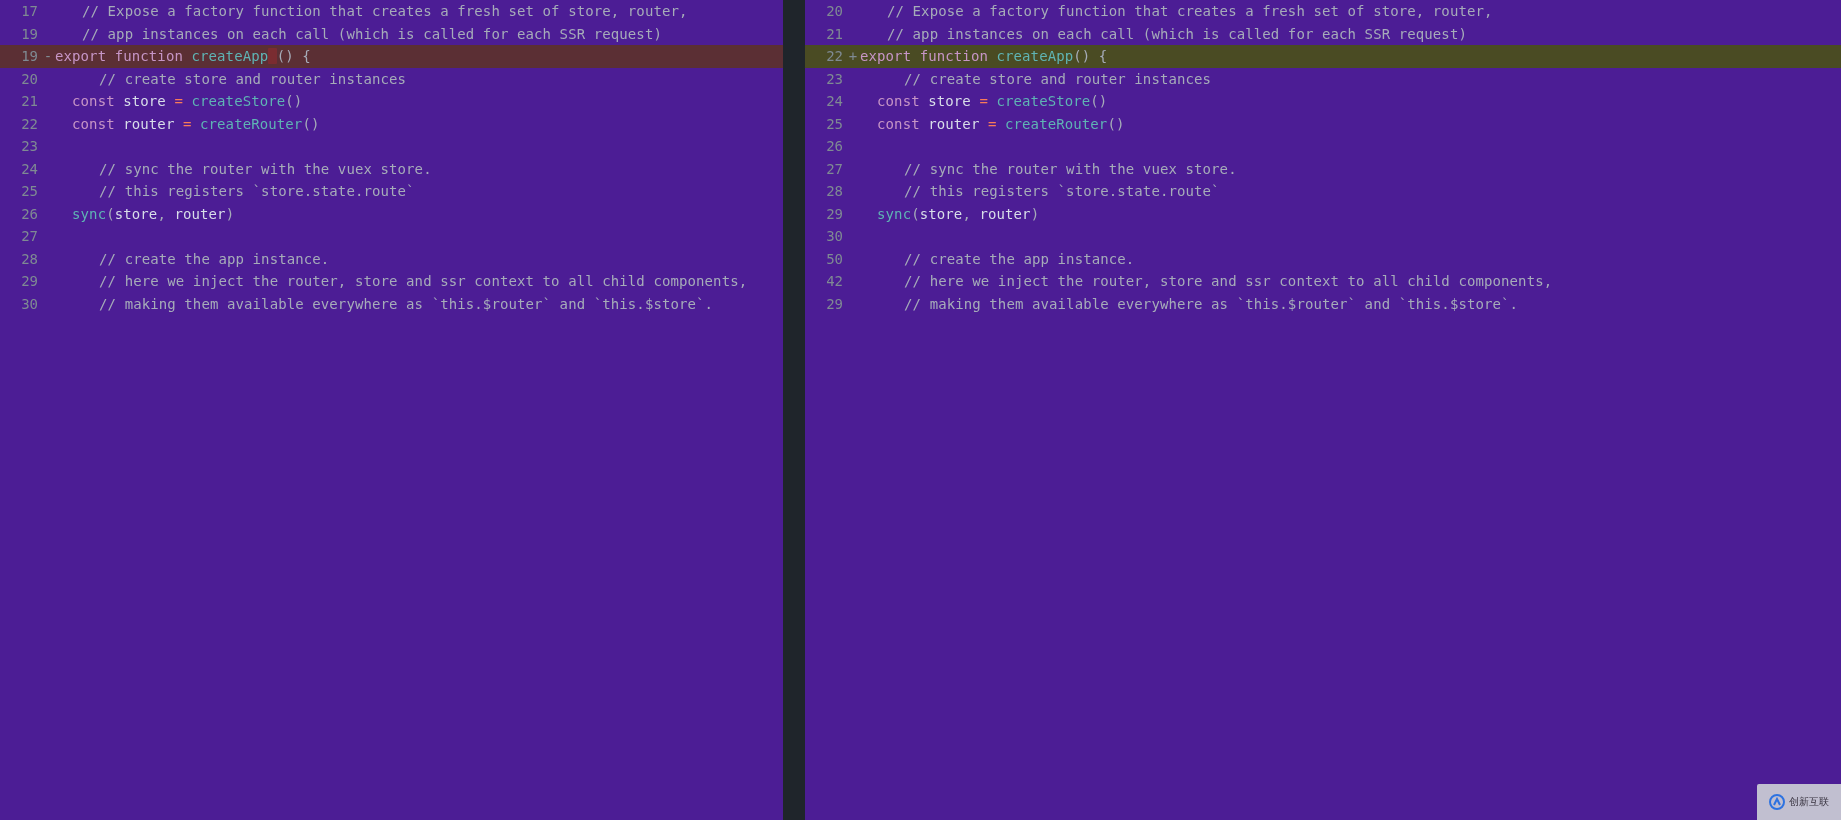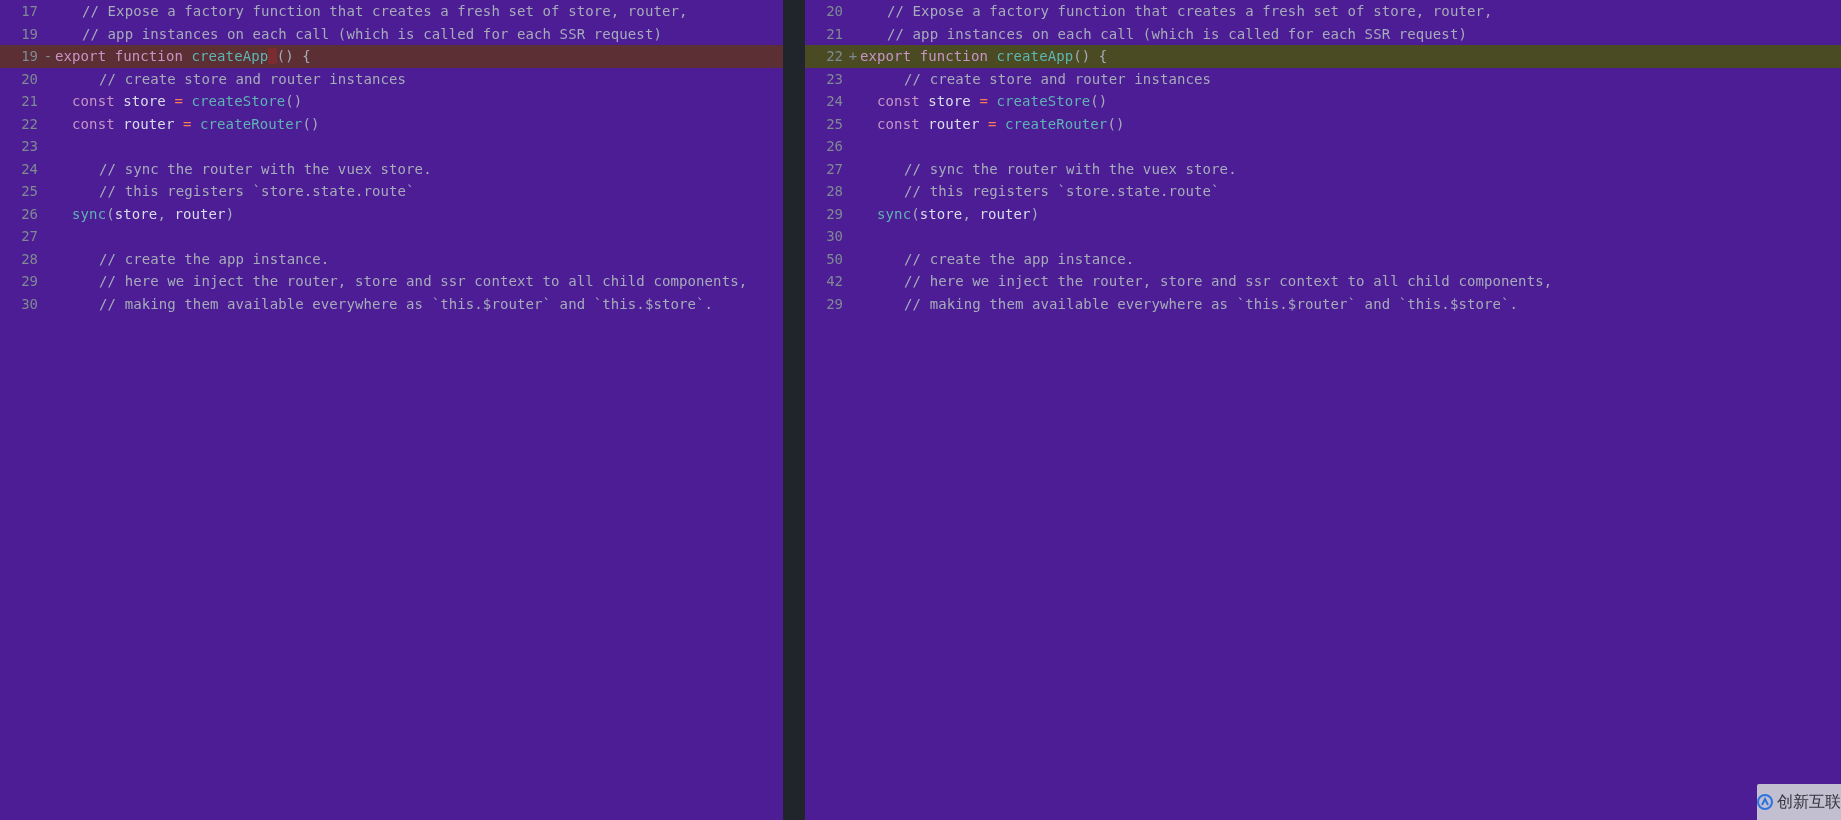--- a/index.html
+++ b/index.html
@@ -78,21 +78,21 @@
   
   .watermark {
     position: fixed;
     right: 0;
     bottom: 0;
     width: 84px;
     height: 36px;
     background: #cfd2d6;
     color: #363636;
     font-family: "Helvetica Neue", Arial, sans-serif;
-    font-size: 16px;
+    font-size: 10px;
     display:flex;
     align-items:center;
     justify-content:center;
     gap:4px;
     border-radius:2px 0 0 0;
     opacity:.9;
   }
   .watermark svg { flex:0 0 auto; }
 </style>
 </head>

